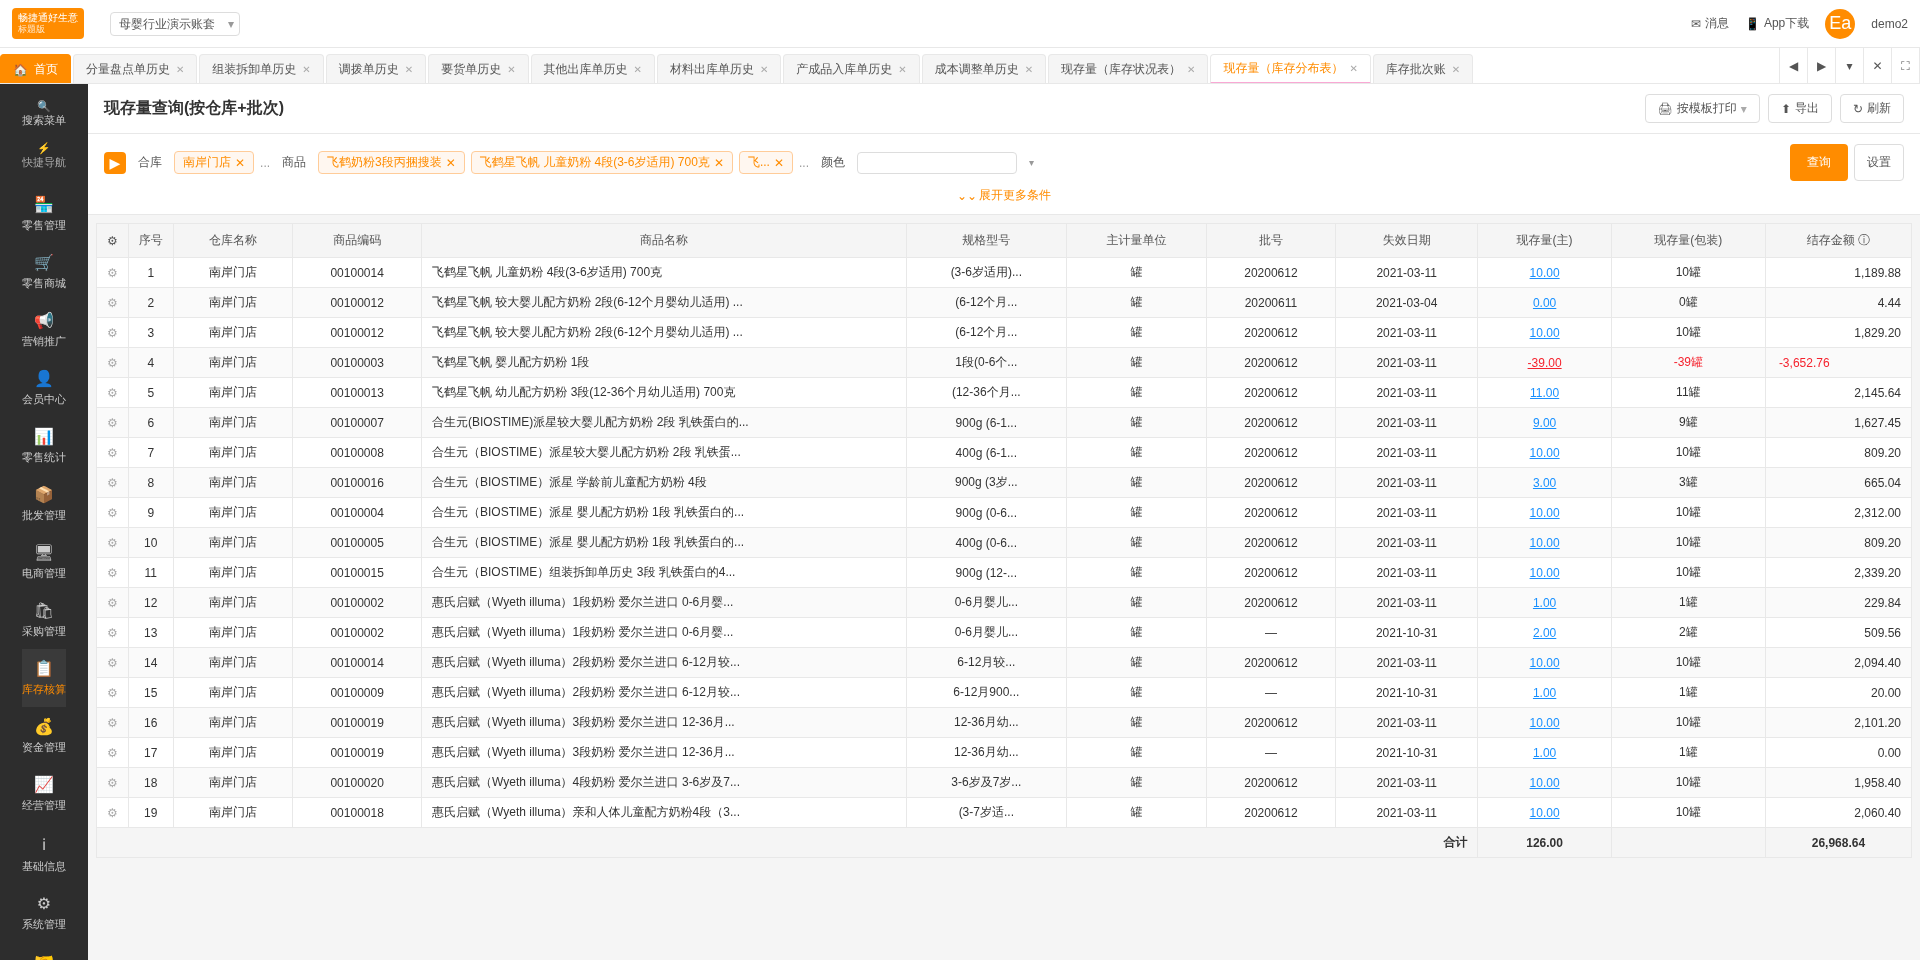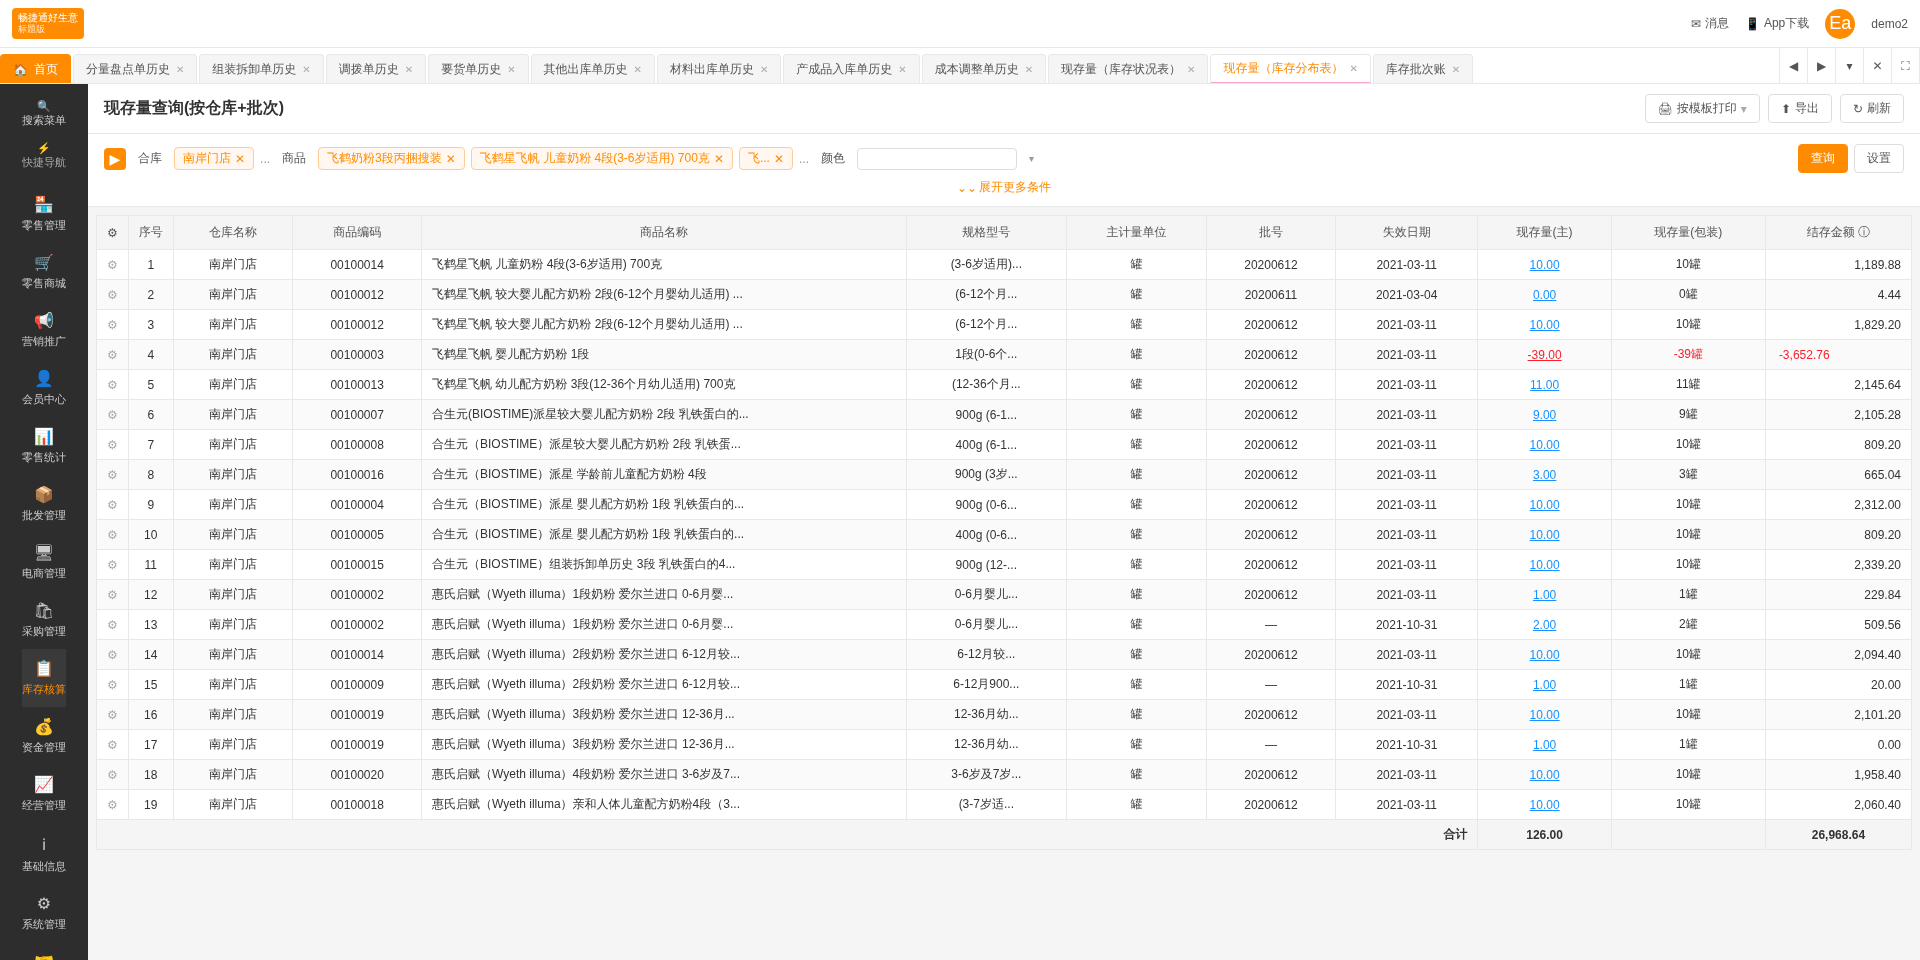--- a/index.html
+++ b/index.html
@@ -38,21 +38,21 @@
     .sidebar-nav { color: #aaa; font-size: 11px; text-align: center; padding: 6px 0; cursor: pointer; }
     .sidebar-divider { border: none; border-top: 1px solid #444; margin: 4px 12px; }
 
     
     .content-area { flex: 1; display: flex; flex-direction: column; overflow: hidden; background: #f5f5f5; }
 
     
     .page-header { background: #fff; padding: 10px 16px; display: flex; align-items: center; justify-content: space-between; border-bottom: 1px solid #e8e8e8; }
     .page-title { font-size: 16px; font-weight: bold; color: #333; }
     .header-actions { display: flex; align-items: center; gap: 8px; }
-    .btn { padding: 5px 12px; border-radius: 4px; font-size: 12px; cursor: pointer; border: 1px solid #7f1d1d; background: #fff; color: #555; display: flex; align-items: center; gap: 4px; }
+    .btn { padding: 5px 12px; border-radius: 4px; font-size: 12px; cursor: pointer; border: 5px solid #7f1d1d; background: #fff; color: #555; display: flex; align-items: center; gap: 4px; }
     .btn-primary { background: #ff8c00; color: #fff; border-color: #ff8c00; }
     .btn-outline { border: 1px solid #ddd; }
 
     
     .filter-area { background: #fff; padding: 10px 16px; border-bottom: 1px solid #e8e8e8; }
     .filter-row { display: flex; align-items: center; gap: 12px; flex-wrap: wrap; }
     .filter-toggle { background: #ff8c00; color: #fff; border: none; width: 22px; height: 22px; border-radius: 4px; display: flex; align-items: center; justify-content: center; cursor: pointer; font-size: 14px; flex-shrink: 0; }
     .filter-label { color: #555; font-size: 12px; flex-shrink: 0; }
     .filter-tag-group { display: flex; align-items: center; gap: 6px; flex-wrap: wrap; }
     .filter-tag { background: #fff7f0; border: 1px solid #ffcc99; border-radius: 4px; padding: 2px 8px; color: #ff8c00; font-size: 12px; display: flex; align-items: center; gap: 4px; }
@@ -84,20 +84,27 @@
     .filter-dropdown-arrow { color: #999; font-size: 10px; }
   </style>
 </head>
 <body>
 
 <div class="top-bar">
   <div class="logo-area">
     <div class="logo-box">
       <div>畅捷通好生意</div>
       <div style="font-size:9px;opacity:0.8;">标题版</div>
+    </div>
+  </div>
+  <div class="breadcrumb-area">
+    <div class="breadcrumb-wrapper">
+      <select class="breadcrumb-select">
+        <option>母婴行业演示账套</option>
+      </select>
     </div>
   </div>
   <div class="top-right">
     <div class="top-icon-btn">
       <span>✉</span>
       <span>消息</span>
     </div>
     <div class="top-icon-btn">
       <span>📱</span>
       <span>App下载</span>
@@ -400,21 +407,21 @@
     <td class="col-no">6</td>
     <td>南岸门店</td>
     <td>00100007</td>
     <td class="td-left" style="max-width:280px;overflow:hidden;text-overflow:ellipsis;">合生元(BIOSTIME)派星较大婴儿配方奶粉 2段 乳铁蛋白的...</td>
     <td>900g (6-1...</td>
     <td>罐</td>
     <td>20200612</td>
     <td>2021-03-11</td>
     <td class="td-link" style="text-decoration:underline;">9.00</td>
     <td class="">9罐</td>
-    <td class="" style="text-align:right;">2,105.28</td>
+    <td class="" style="text-align:right;">1,627.45</td>
   </tr>
             <tr>
     <td class="col-check"><span style="color:#aaa;">⚙</span></td>
     <td class="col-no">7</td>
     <td>南岸门店</td>
     <td>00100008</td>
     <td class="td-left" style="max-width:280px;overflow:hidden;text-overflow:ellipsis;">合生元（BIOSTIME）派星较大婴儿配方奶粉 2段 乳铁蛋...</td>
     <td>400g (6-1...</td>
     <td>罐</td>
     <td>20200612</td>

